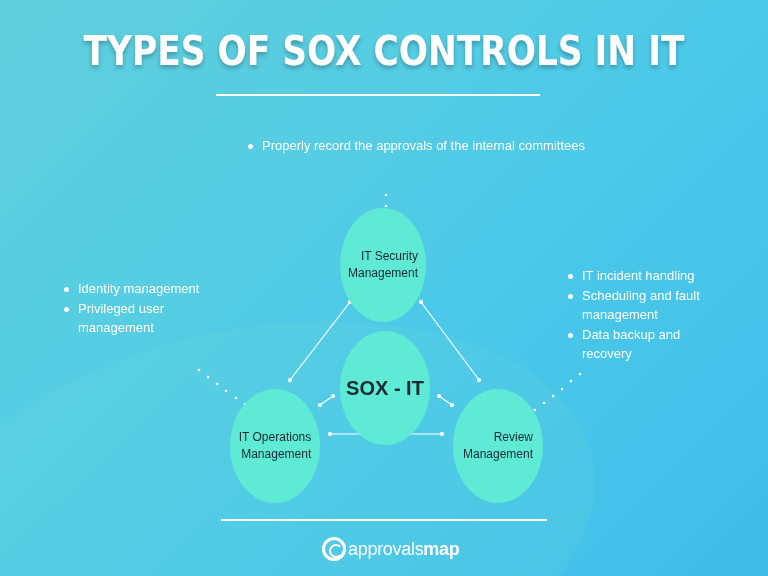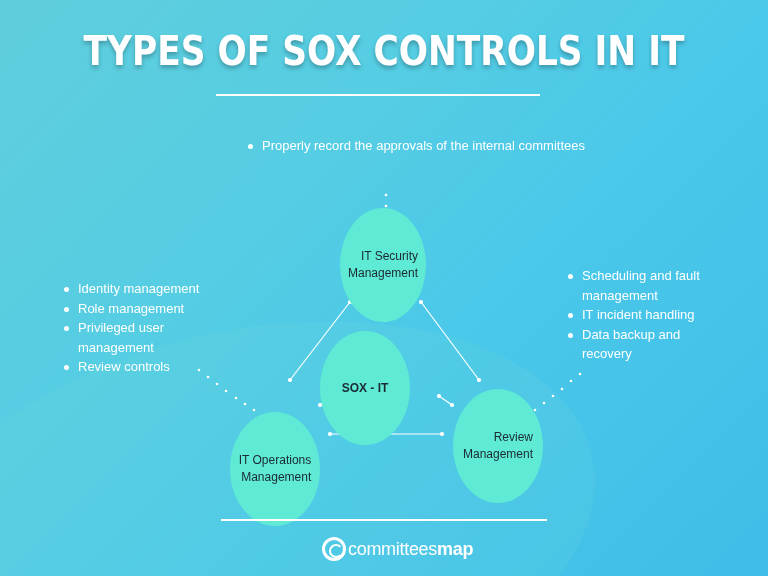--- a/index.html
+++ b/index.html
@@ -42,22 +42,22 @@
   .bl-right { left:564px; top:266px; width:150px; }
 
   .node {
     position:absolute; border-radius:50%;
     background:#5eead4;
     color:#1c2a33;
     display:flex; align-items:center; justify-content:center;
     text-align:right; font-size:12px; line-height:17px;
   }
   .node-sec { left:340px; top:208px; width:86px; height:114px; }
-  .node-center { left:320px; top:331px; width:90px; height:114px; font-weight:bold; font-size:12px; }
-  .node-ops { left:230px; top:412px; width:90px; height:114px; }
+  .node-center { left:340px; top:331px; width:90px; height:114px; font-weight:bold; font-size:20px; }
+  .node-ops { left:230px; top:389px; width:90px; height:114px; }
   .node-chg { left:453px; top:389px; width:90px; height:114px; }
 
   svg.connectors { position:absolute; left:0; top:0; }
 
   .logo {
     position:absolute; left:322px; top:537px;
     display:flex; align-items:center; gap:2px;
   }
   .logo-icon {
     width:24px; height:24px; border-radius:50%;
@@ -77,28 +77,26 @@
 
 <div class="title">TYPES OF SOX CONTROLS IN IT</div>
 <div class="rule rule-top"></div>
 
 <ul class="bullets bl-top">
   <li>Properly record the approvals of the internal committees</li>
 </ul>
 
 <ul class="bullets bl-left">
   <li>Identity management</li>
-  <li>Role management</li>
   <li>Privileged user management</li>
-  <li>Review controls</li>
 </ul>
 
 <ul class="bullets bl-right">
+  <li> IT incident handling</li>
   <li>Scheduling and fault management</li>
-  <li> IT incident handling</li>
   <li>Data backup and recovery</li>
 </ul>
 
 <svg class="connectors" width="768" height="576">
   <g stroke="#ffffff" stroke-width="1.2" fill="#ffffff">
 
     <line x1="350" y1="302" x2="290" y2="380"></line>
     <circle cx="350" cy="302" r="1.5"></circle>
       <circle cx="290" cy="380" r="1.5"></circle>
 
@@ -164,14 +162,14 @@
   <div>
     <div>Review</div>
     <div>Management</div>
   </div>
 </div>
 
 <div class="rule rule-bottom"></div>
 
 <div class="logo">
   <div class="logo-icon"></div>
-  <div class="logo-text"><span>committees</span><b>map</b></div>
+  <div class="logo-text"><span>approvals</span><b>map</b></div>
 </div>
 
 </body></html>

